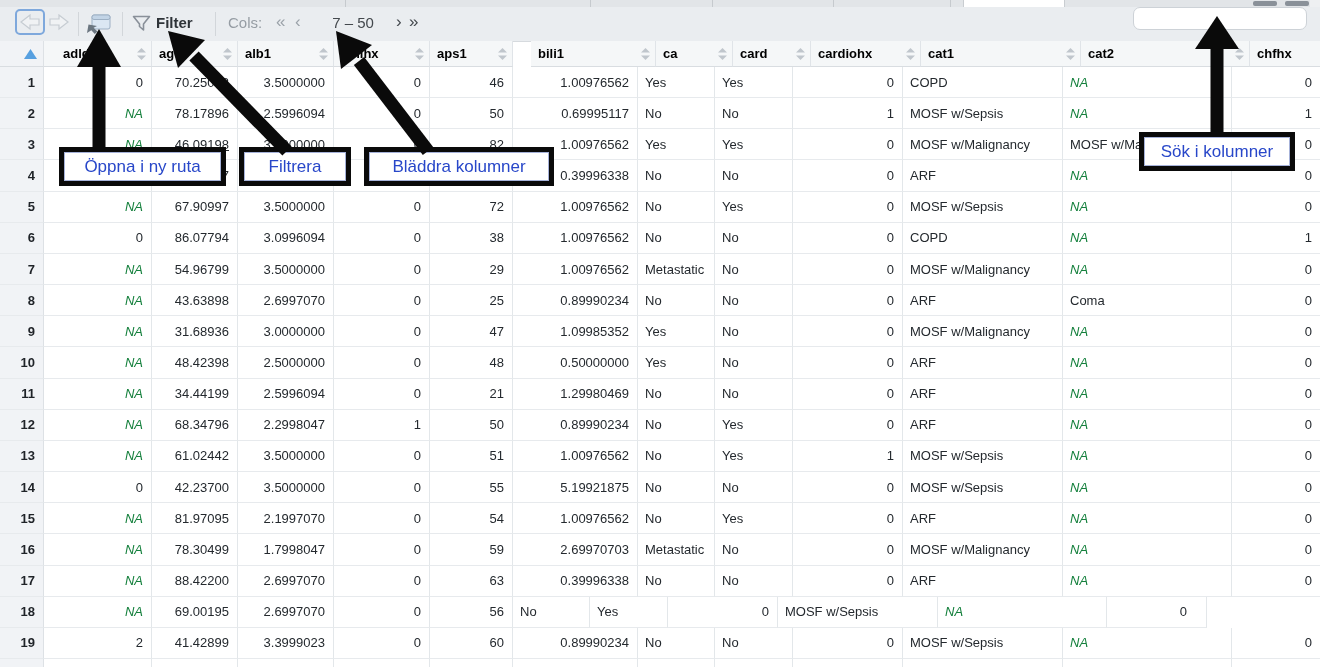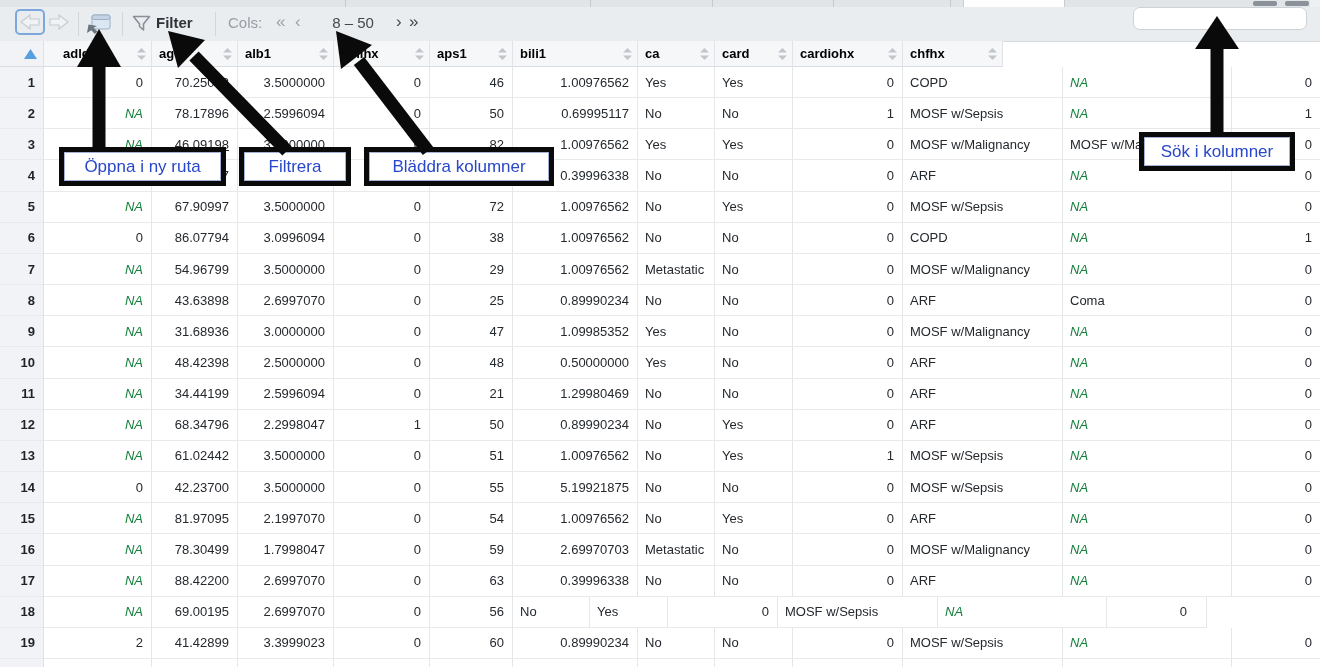--- a/index.html
+++ b/index.html
@@ -85,21 +85,21 @@
     </svg>
     <div class="vsep" style="left:122px"></div>
     <svg class="tb-abs" style="left:132px;top:8px" width="20" height="17">
       <path d="M1.5,1.5 h16 l-6,7.5 v6 l-4,-3.5 v-2.5 Z" fill="none" stroke="#899099" stroke-width="1.6" stroke-linejoin="round"></path>
     </svg>
     <span class="filter-label">Filter</span>
     <div class="vsep" style="left:215px"></div>
     <span class="cols-label">Cols:</span>
     <span class="pg dim" style="left:276px">«</span>
     <span class="pg dim" style="left:295px">‹</span>
-    <span class="pager-range">8 – 50</span>
+    <span class="pager-range">7 – 50</span>
     <span class="pg dark" style="left:396px">›</span>
     <span class="pg dark" style="left:409px">»</span>
     <div class="searchbox">
       <svg style="margin:0 3px 0 7px" width="14" height="14">
         <circle cx="5.6" cy="5.6" r="4.2" fill="none" stroke="#9aa1a8" stroke-width="1.7"></circle>
         <line x1="8.8" y1="8.8" x2="12.4" y2="12.4" stroke="#9aa1a8" stroke-width="1.9" stroke-linecap="round"></line>
       </svg>
       <input type="text" placeholder="" style="">
     </div>
   </div>
@@ -139,21 +139,21 @@
             <polygon points="4.5,12 9,7.5 0,7.5" fill="#c0c6cc"></polygon>
           </svg>
         </div>
         <div class="cell" style="width: 83px; flex: 0 0 83px;">
           <span class="hlabel">aps1</span>
           <svg class="sort-glyph" width="9" height="12">
       <polygon points="4.5,0 9,4.5 0,4.5" fill="#c0c6cc"></polygon>
             <polygon points="4.5,12 9,7.5 0,7.5" fill="#c0c6cc"></polygon>
           </svg>
         </div>
-        <div class="cell" style="width: 125px; flex: 0 0 125px;">
+        <div class="cell" style="width: 125px; flex: 0 0 125px; margin-left: 18px;">
           <span class="hlabel">bili1</span>
           <svg class="sort-glyph" width="9" height="12">
       <polygon points="4.5,0 9,4.5 0,4.5" fill="#c0c6cc"></polygon>
             <polygon points="4.5,12 9,7.5 0,7.5" fill="#c0c6cc"></polygon>
           </svg>
         </div>
         <div class="cell" style="width: 77px; flex: 0 0 77px;">
           <span class="hlabel">ca</span>
           <svg class="sort-glyph" width="9" height="12">
       <polygon points="4.5,0 9,4.5 0,4.5" fill="#c0c6cc"></polygon>
@@ -162,20 +162,34 @@
         </div>
         <div class="cell" style="width: 78px; flex: 0 0 78px;">
           <span class="hlabel">card</span>
           <svg class="sort-glyph" width="9" height="12">
       <polygon points="4.5,0 9,4.5 0,4.5" fill="#c0c6cc"></polygon>
             <polygon points="4.5,12 9,7.5 0,7.5" fill="#c0c6cc"></polygon>
           </svg>
         </div>
         <div class="cell" style="width: 110px; flex: 0 0 110px;">
           <span class="hlabel">cardiohx</span>
+          <svg class="sort-glyph" width="9" height="12">
+      <polygon points="4.5,0 9,4.5 0,4.5" fill="#c0c6cc"></polygon>
+            <polygon points="4.5,12 9,7.5 0,7.5" fill="#c0c6cc"></polygon>
+          </svg>
+        </div>
+        <div class="cell" style="width: 160px; flex: 0 0 160px;">
+          <span class="hlabel">cat1</span>
+          <svg class="sort-glyph" width="9" height="12">
+      <polygon points="4.5,0 9,4.5 0,4.5" fill="#c0c6cc"></polygon>
+            <polygon points="4.5,12 9,7.5 0,7.5" fill="#c0c6cc"></polygon>
+          </svg>
+        </div>
+        <div class="cell" style="width: 169px; flex: 0 0 169px;">
+          <span class="hlabel">cat2</span>
           <svg class="sort-glyph" width="9" height="12">
       <polygon points="4.5,0 9,4.5 0,4.5" fill="#c0c6cc"></polygon>
             <polygon points="4.5,12 9,7.5 0,7.5" fill="#c0c6cc"></polygon>
           </svg>
         </div>
         <div class="cell" style="width: 100px; flex: 0 0 100px;">
           <span class="hlabel">chfhx</span>
           <svg class="sort-glyph" width="9" height="12">
       <polygon points="4.5,0 9,4.5 0,4.5" fill="#c0c6cc"></polygon>
             <polygon points="4.5,12 9,7.5 0,7.5" fill="#c0c6cc"></polygon>

